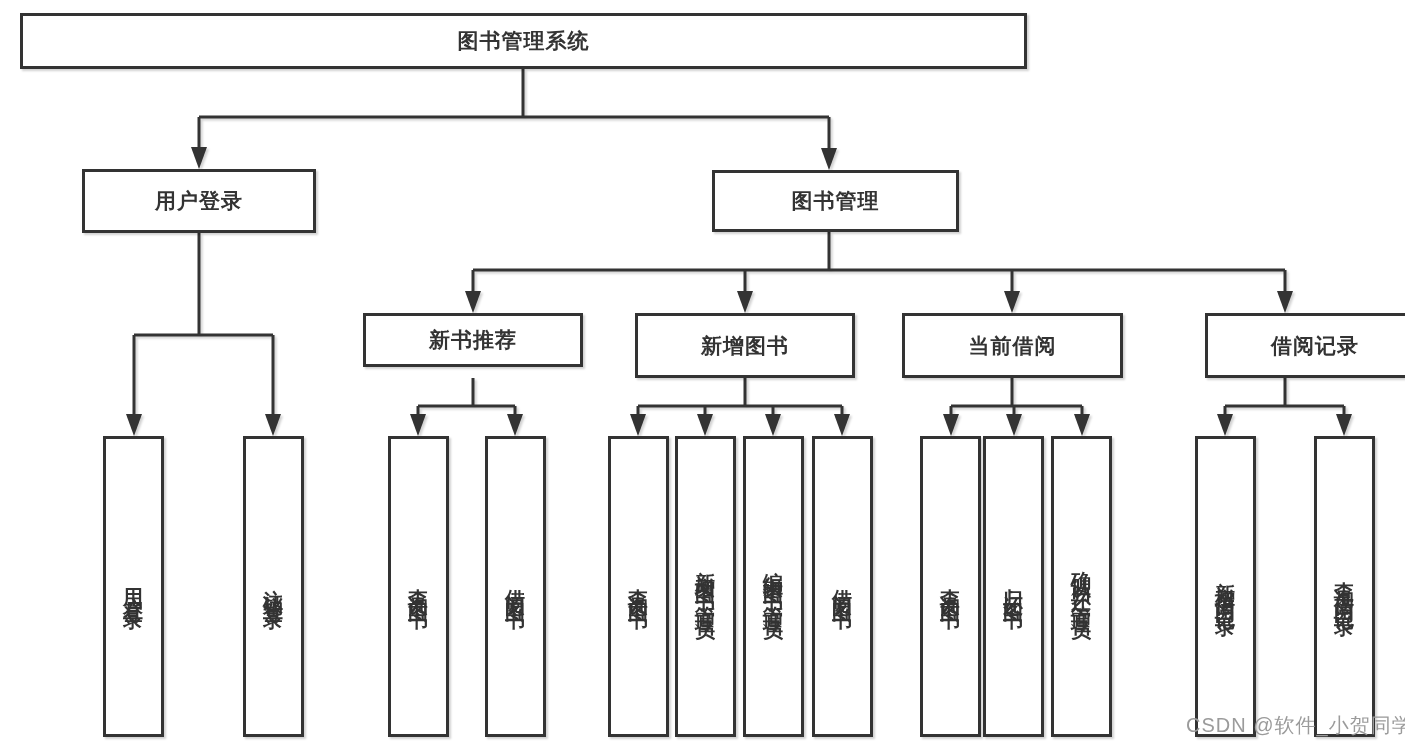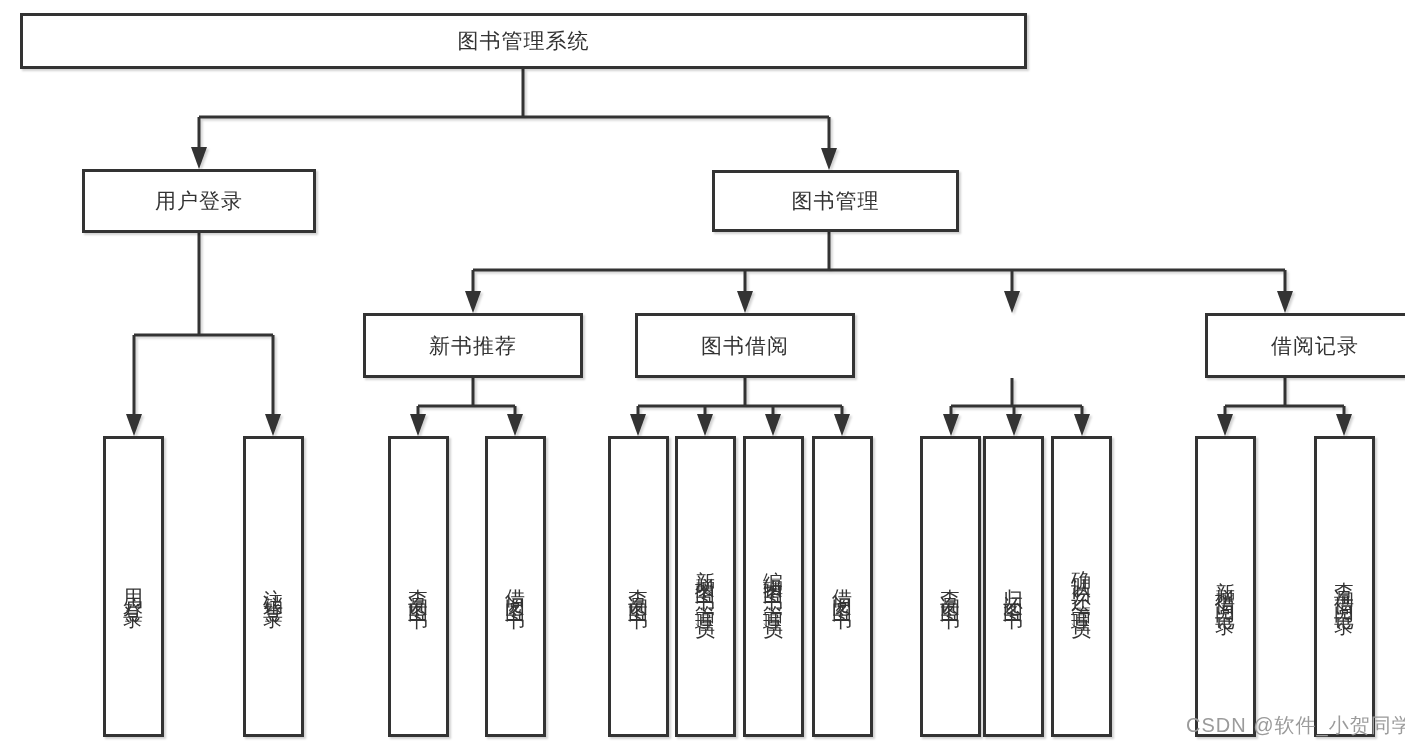--- a/index.html
+++ b/index.html
@@ -14,20 +14,21 @@
     position:absolute;
     box-sizing:border-box;
     background:#ffffff;
     border:3px solid #333333;
     color:#333333;
     display:flex;
     align-items:center;
     justify-content:center;
     box-shadow:2px 2px 2px rgba(0,0,0,0.18);
     z-index:2;
+    font-weight:bold;
   }
   .node.h span{
     font-size:21px;
     letter-spacing:1px;
     white-space:nowrap;
   }
   .node.v span{
     writing-mode:vertical-rl;
     text-orientation:mixed;
     font-size:20px;
@@ -123,25 +124,28 @@
     <span>图书管理系统</span>
   </div>
 
   <div class="node h" style="left:82px;top:169px;width:234px;height:64px">
     <span>用户登录</span>
   </div>
   <div class="node h" style="left:712px;top:170px;width:247px;height:62px">
     <span>图书管理</span>
   </div>
 
-  <div class="node h" style="left:363px;top:313px;width:220px;height:65px">
+  <div class="node h" style="left:363px;top:313px;width:220px;height:54px">
     <span>新书推荐</span>
   </div>
   <div class="node h" style="left:635px;top:313px;width:220px;height:65px">
-    <span>图书借阅</span>
+    <span>新增图书</span>
+  </div>
+  <div class="node h" style="left:902px;top:313px;width:221px;height:65px">
+    <span>当前借阅</span>
   </div>
   <div class="node h" style="left:1205px;top:313px;width:220px;height:65px">
     <span>借阅记录</span>
   </div>
 
   <div class="node v" style="left:103px;top:436px;width:61px;height:301px">
     <span>用户登录</span>
   </div>
   <div class="node v" style="left:243px;top:436px;width:61px;height:301px">
     <span>注销登录</span>

